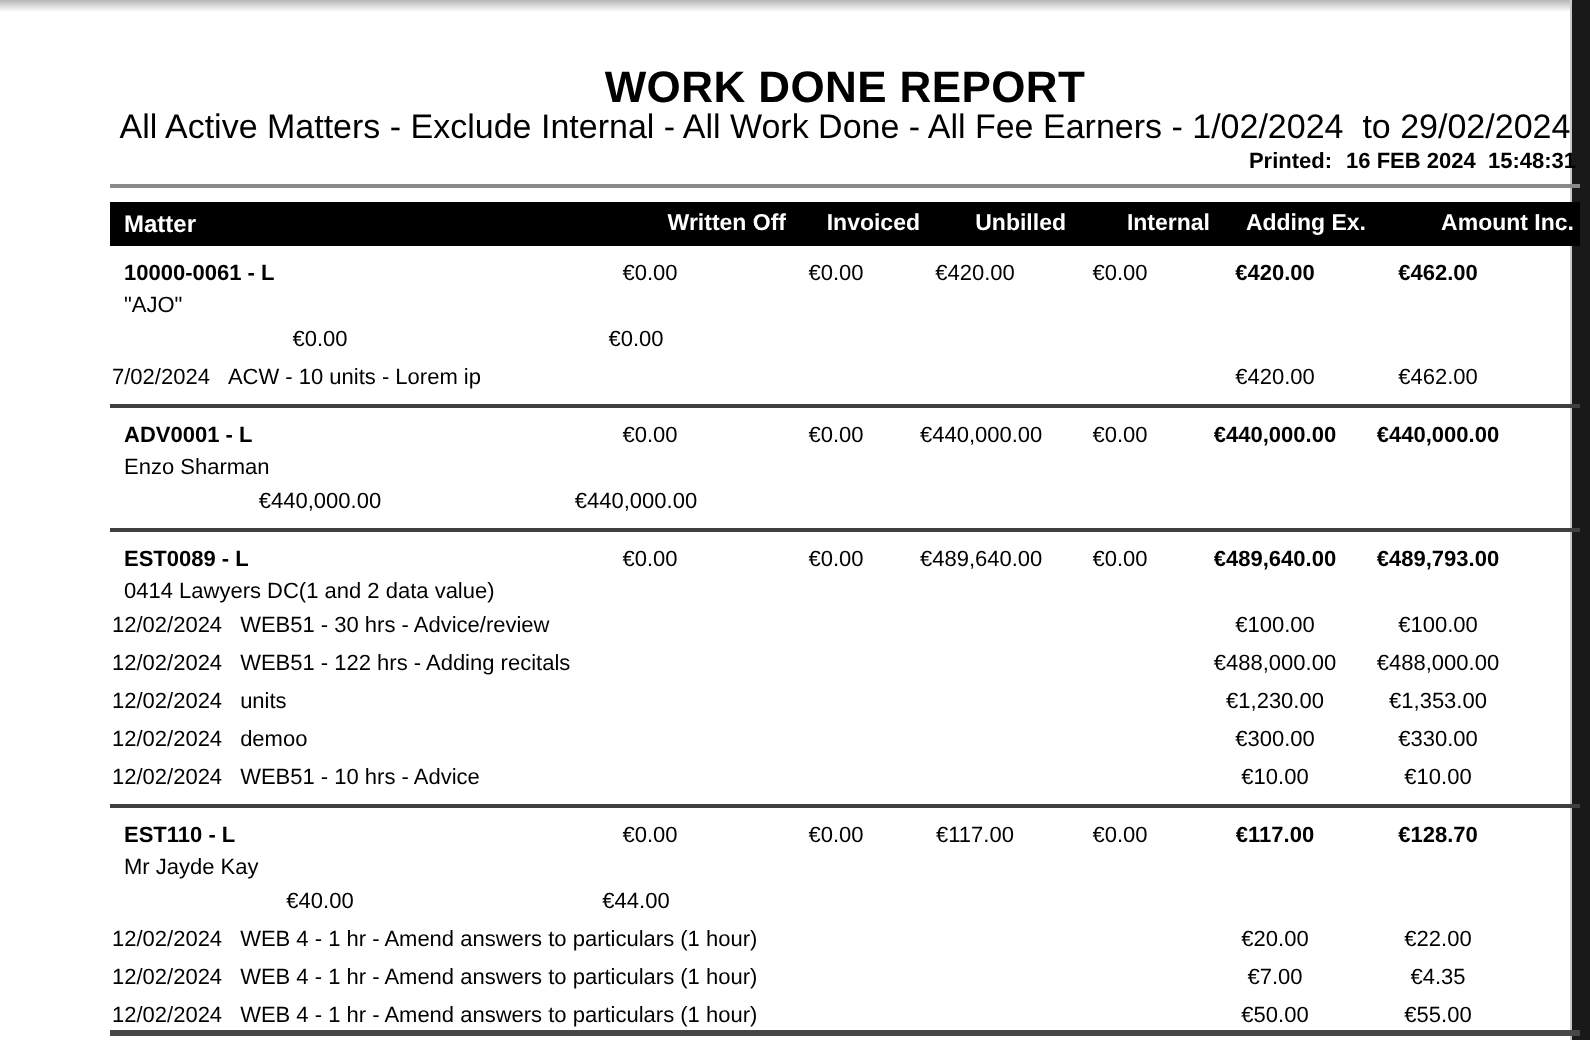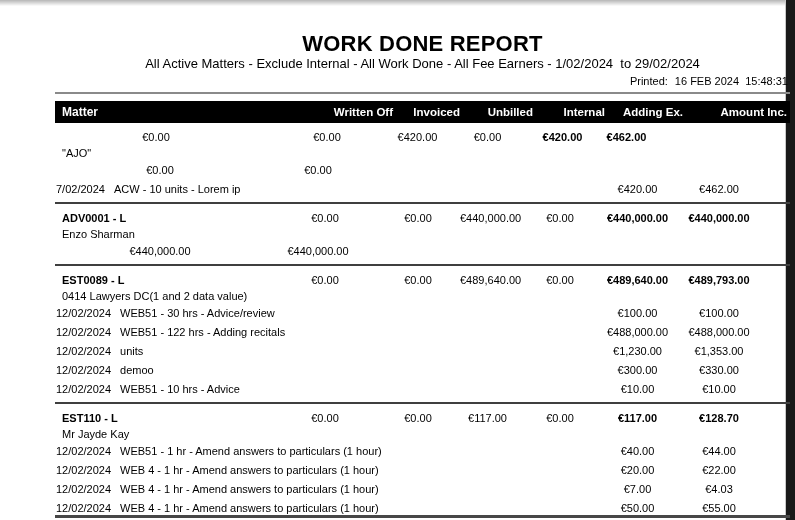--- a/index.html
+++ b/index.html
@@ -16,24 +16,24 @@
   .right-edge-strip{
     position:absolute;top:0;right:0;width:9px;height:520px;
     background:#191919;border-left:1px solid #c9c9c9;
   }
   .page{position:absolute;left:55px;top:0;width:735px;}
   .report-title{
     margin-top:34px;text-align:center;
     font-size:22px;font-weight:bold;letter-spacing:0.2px;line-height:20px;
   }
   .report-subtitle{
-    margin-top:2px;text-align:center;font-size:13px;line-height:15px;white-space:pre;
+    margin-top:2px;text-align:center;font-size:17px;line-height:15px;white-space:pre;
   }
   .printed-line{
-    margin-top:4px;text-align:right;font-size:11px;line-height:13px;padding-right:2px;white-space:pre;
+    margin-top:4px;text-align:right;font-size:11px;line-height:13px;padding-right:2px;white-space:pre;font-weight:bold;
   }
   .printed-line .lbl{margin-right:7px;}
   .top-rule{height:2px;background:#8a8a8a;margin-top:4px;}
 
   .row{display:grid;grid-template-columns:223px 115px 67px 73px 72px 78px 107px;align-items:center;}
   .header-bar{
     margin-top:7px;height:22px;background:#000;color:#fff;
     font-size:11.5px;font-weight:bold;
   }
   .header-bar .cell{white-space:nowrap;}
@@ -76,20 +76,21 @@
     <div class="cell hdr-num">Written Off</div>
     <div class="cell hdr-num">Invoiced</div>
     <div class="cell hdr-num">Unbilled</div>
     <div class="cell hdr-num">Internal</div>
     <div class="cell hdr-num">Adding Ex.</div>
     <div class="cell hdr-num hdr-ainc">Amount Inc.</div>
   </div>
 
   <div>
       <div class="row group-row">
+        <div class="cell matter-cell bold">10000-0061 - L</div>
         <div class="cell num col-wo">€0.00</div>
         <div class="cell num col-inv">€0.00</div>
         <div class="cell num col-unb">€420.00</div>
         <div class="cell num col-int">€0.00</div>
         <div class="cell num col-aex bold">€420.00</div>
         <div class="cell num col-ainc bold">€462.00</div>
       </div>
       <div class="row party-row">
         <div class="cell matter-cell">"AJO"</div>
       </div>
@@ -164,33 +165,32 @@
         <div class="cell num col-inv">€0.00</div>
         <div class="cell num col-unb">€117.00</div>
         <div class="cell num col-int">€0.00</div>
         <div class="cell num col-aex bold">€117.00</div>
         <div class="cell num col-ainc bold">€128.70</div>
       </div>
       <div class="row party-row">
         <div class="cell matter-cell">Mr Jayde Kay</div>
       </div>
       <div class="row entry-row">
-        <div class="cell matter-cell"><span>12/02/2024</span><span class="entry-desc">WEB51 - 1 hr - Amend answers to particulars (1 hour)</span></div>
         <div class="cell num col-aex">€40.00</div>
         <div class="cell num col-ainc">€44.00</div>
       </div>
       <div class="row entry-row">
         <div class="cell matter-cell"><span>12/02/2024</span><span class="entry-desc">WEB 4 - 1 hr - Amend answers to particulars (1 hour)</span></div>
         <div class="cell num col-aex">€20.00</div>
         <div class="cell num col-ainc">€22.00</div>
       </div>
       <div class="row entry-row">
         <div class="cell matter-cell"><span>12/02/2024</span><span class="entry-desc">WEB 4 - 1 hr - Amend answers to particulars (1 hour)</span></div>
         <div class="cell num col-aex">€7.00</div>
-        <div class="cell num col-ainc">€4.03</div>
+        <div class="cell num col-ainc">€4.35</div>
       </div>
       <div class="row entry-row">
         <div class="cell matter-cell"><span>12/02/2024</span><span class="entry-desc">WEB 4 - 1 hr - Amend answers to particulars (1 hour)</span></div>
         <div class="cell num col-aex">€50.00</div>
         <div class="cell num col-ainc">€55.00</div>
       </div>
     </div>
 </div>
 
 <div class="bottom-rule"></div>

